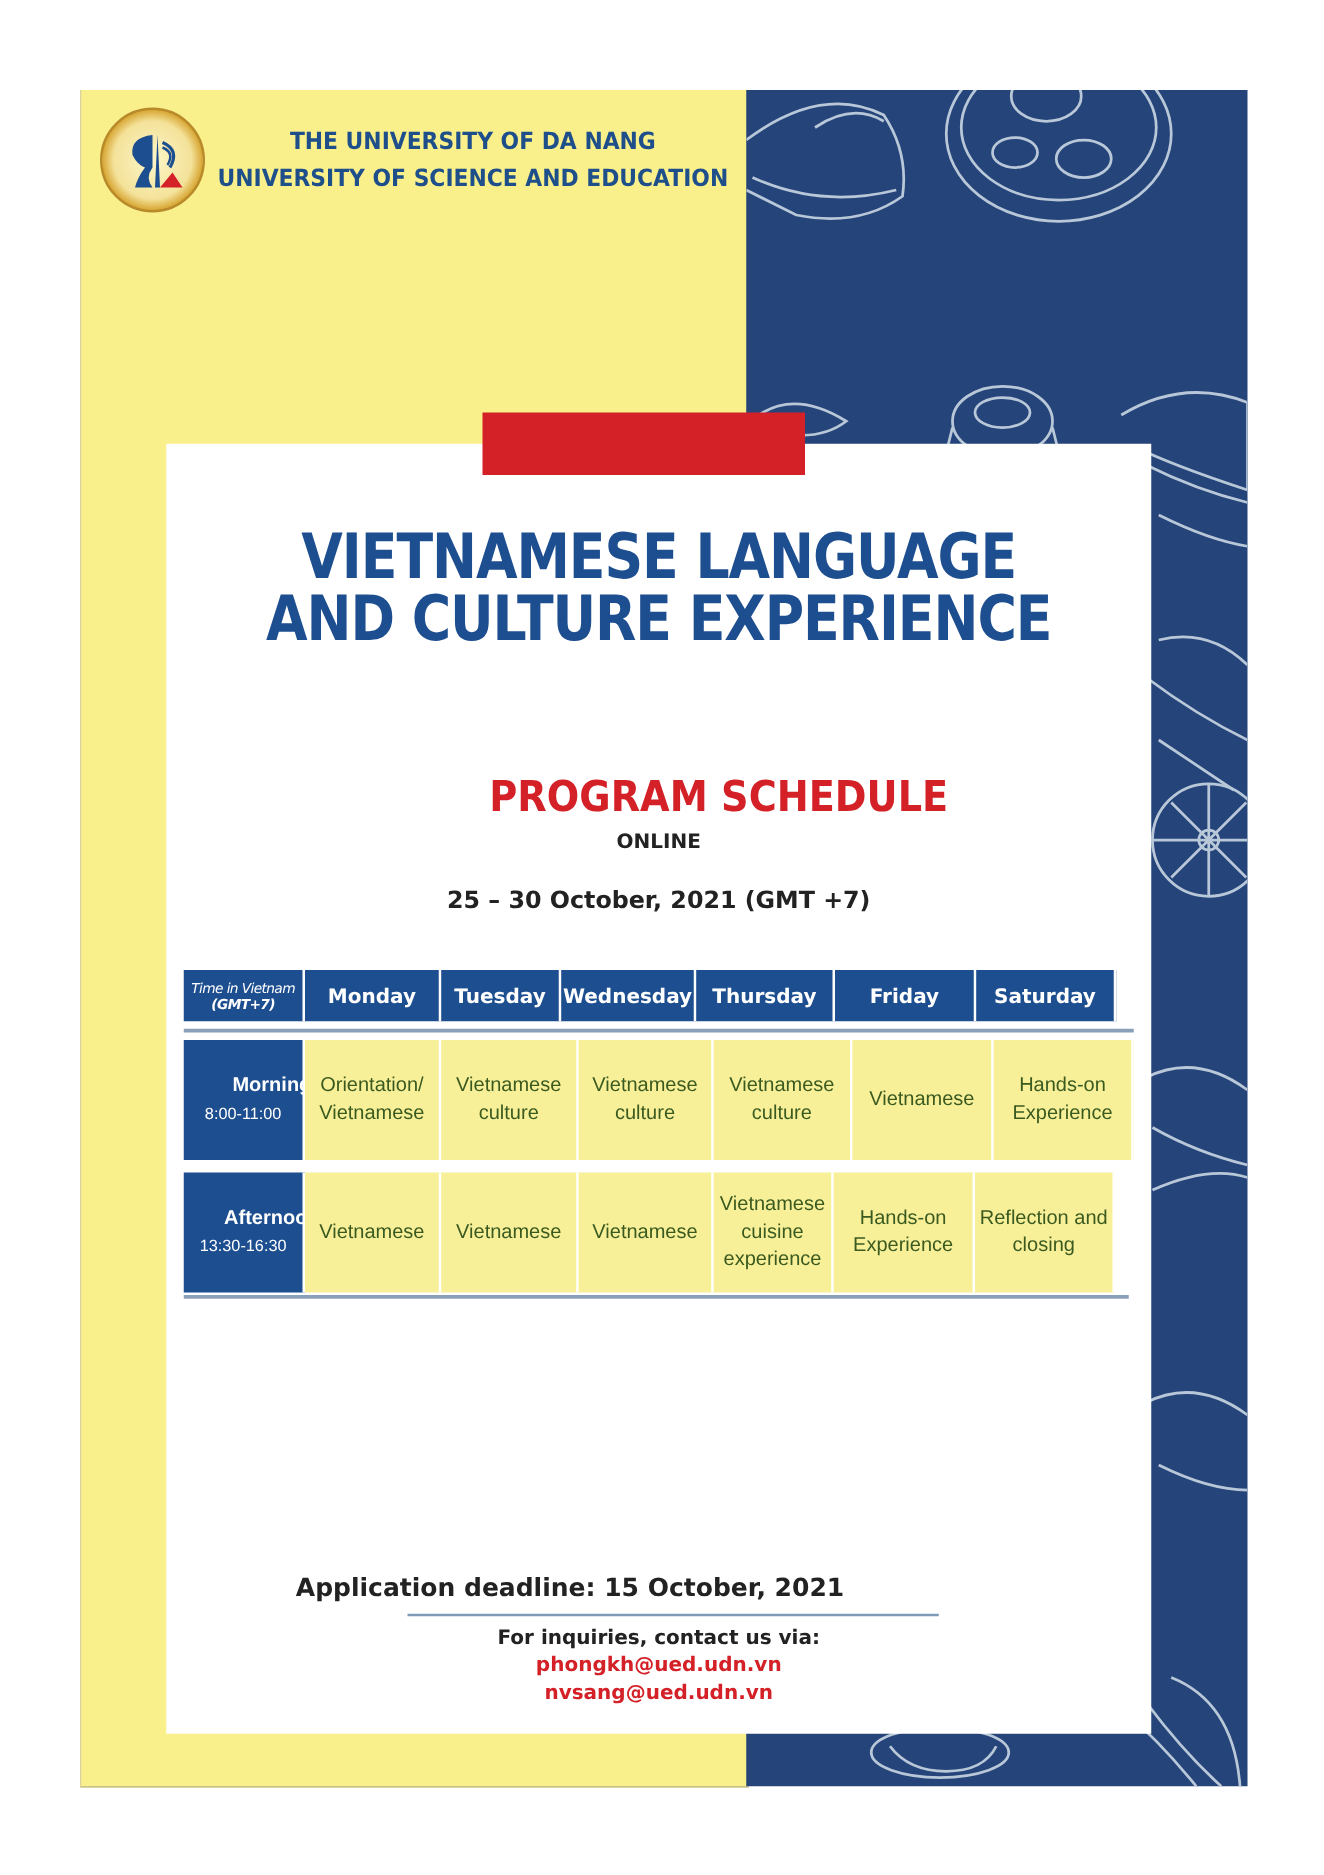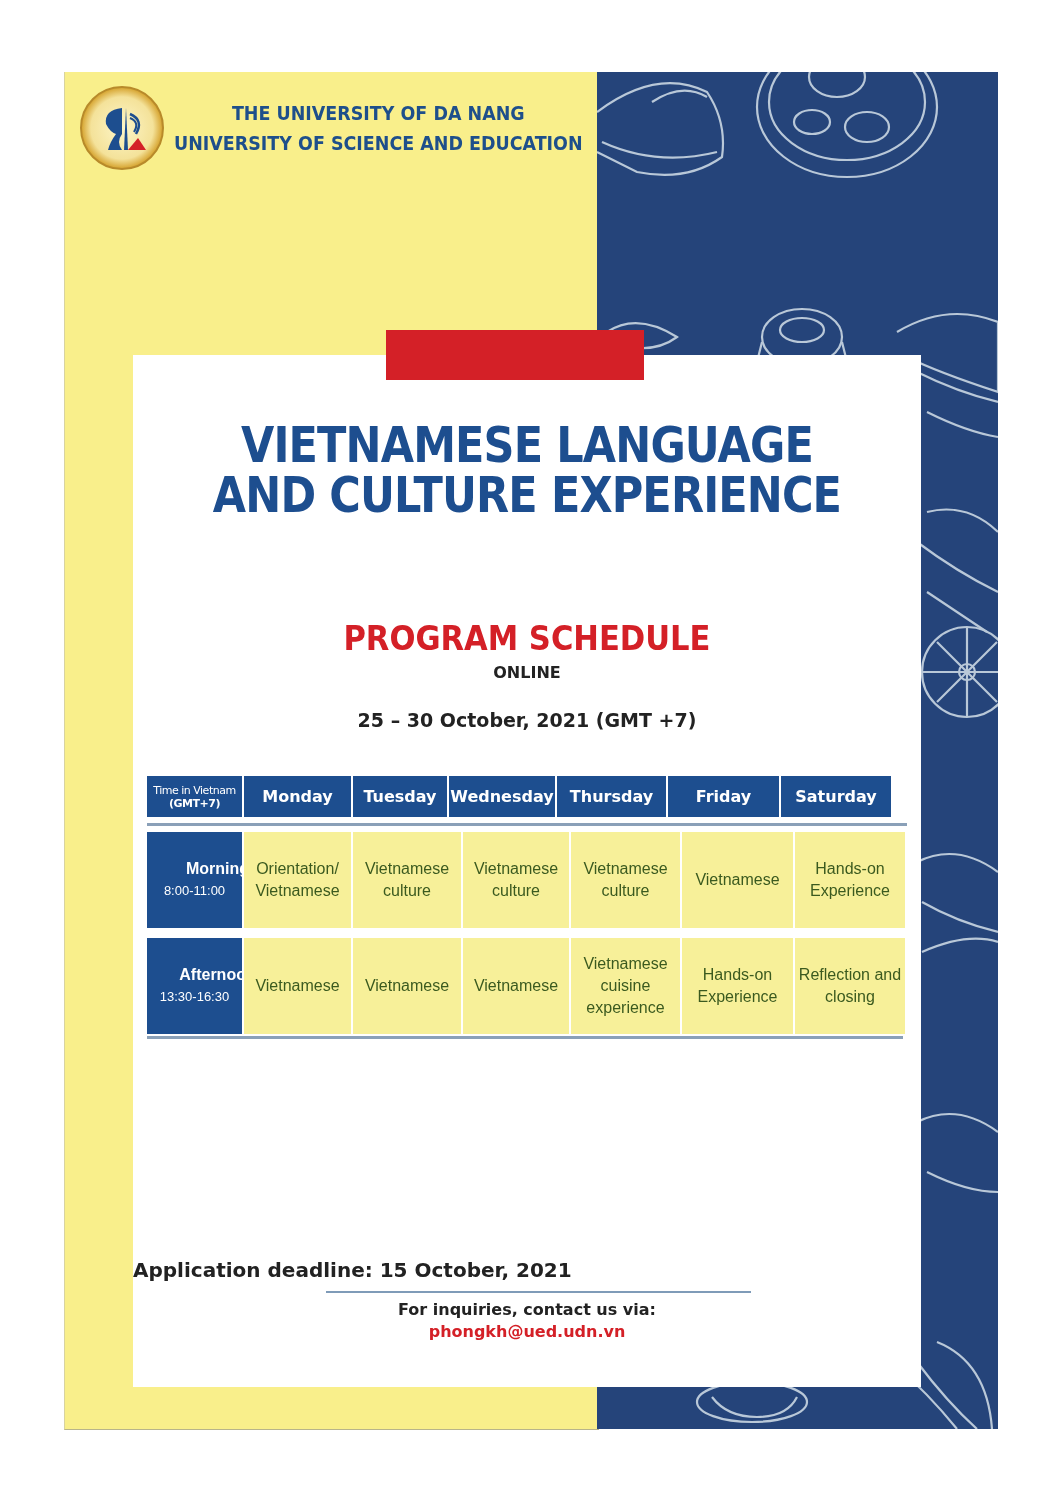--- a/index.html
+++ b/index.html
@@ -32,48 +32,48 @@
   }
   .red-bar { position: absolute; left: 386px; top: 330px; width: 258px; height: 50px; background: #d42027; }
   .title {
     position: absolute; left: 133px; top: 420px; width: 788px; text-align: center;
     color: #1d4e8f; font-weight: bold; font-family: "DejaVu Sans", sans-serif;
     font-size: 50px; line-height: 50px; letter-spacing: -1px;
   }
   .title div { transform: scaleX(0.86); }
   .sched-title {
     position: absolute; left: 133px; top: 618px; width: 788px; text-align: center;
-    color: #d42027; font-weight: bold; font-size: 34px; font-family: "DejaVu Sans", sans-serif;
+    color: #d42027; font-weight: bold; font-size: 34px; font-family: "DejaVu Sans", sans-serif; padding-left: 48px;
   }
   .sched-title span { display: inline-block; transform: scaleX(0.9); }
   .online {
     position: absolute; left: 133px; top: 663px; width: 788px; text-align: center;
     color: #222; font-weight: bold; font-size: 16px; font-family: "DejaVu Sans", sans-serif;
   }
   .dates {
     position: absolute; left: 133px; top: 709px; width: 788px; text-align: center;
     color: #222; font-weight: bold; font-size: 19px; font-family: "DejaVu Sans", sans-serif;
   }
   .table { position: absolute; left: 147px; top: 776px; width: 760px; }
   .row { display: flex; }
   .cell {
     box-sizing: border-box; display: flex; align-items: center; justify-content: center;
     text-align: center; border-right: 2px solid #ffffff;
   }
   .hdr .cell { height: 41px; background: #1d4e8f; color: #fff; font-weight: bold; font-size: 16px; font-family: "DejaVu Sans", sans-serif; }
-  .hdr .cell.time { flex-direction: column; font-size: 11px; font-weight: normal; line-height: 13px; letter-spacing: -0.5px; }
+  .hdr .cell.time { flex-direction: column; font-size: 11px; font-weight: normal; line-height: 13px; letter-spacing: -0.5px; font-style: italic; }
   .hdr .cell.time b { font-weight: bold; }
   .sep { height: 3px; background: #8aa0b8; margin: 6px 0 6px 0; width: 760px; }
   .body-row .cell { height: 96px; background: #f7f099; color: #3b5a1f; font-size: 16px; line-height: 22px; padding: 0 2px; }
   .body-row .cell.period { background: #1d4e8f; color: #fff; flex-direction: column; font-size: 13px; line-height: 22px; }
   .body-row .cell.period b { font-size: 16px; font-weight: bold; margin-left: 46px; }
   .gap { height: 10px; }
   .bottom-line { height: 3px; background: #8aa0b8; margin-top: 2px; width: 756px; }
   .deadline {
-    position: absolute; left: 133px; top: 1258px; width: 646px; text-align: left;
+    position: absolute; left: 133px; top: 1258px; width: 646px; text-align: center;
     font-weight: bold; font-size: 20px; color: #222; font-family: "DejaVu Sans", sans-serif;
   }
   .deadline-rule { position: absolute; left: 326px; top: 1291px; width: 425px; height: 2px; background: #7f9bb8; }
   .inquiry {
     position: absolute; left: 133px; top: 1299px; width: 788px; text-align: center;
     font-weight: bold; font-size: 16px; line-height: 22px; color: #222; font-family: "DejaVu Sans", sans-serif;
   }
   .email { color: #d42027; display: block; }
 </style>
 </head>
@@ -177,25 +177,26 @@
   </div>
   <div class="gap"></div>
   <div class="row body-row">
     <div class="cell period" style="width:97px">
       <b>Afternoon</b>
       <span>13:30-16:30</span>
     </div>
     <div class="cell" style="width:109px">Vietnamese</div>
     <div class="cell" style="width:110px">Vietnamese</div>
     <div class="cell" style="width:108px">Vietnamese</div>
-    <div class="cell" style="width:111px">Vietnamese cuisine experience</div>
+    <div class="cell" style="width:96px">Vietnamese cuisine experience</div>
     <div class="cell" style="width:113px">Hands-on Experience</div>
     <div class="cell" style="width:112px">Reflection and closing</div>
   </div>
   <div class="bottom-line"></div>
 </div>
 
 <div class="deadline">Application deadline: 15 October, 2021</div>
 <div class="deadline-rule"></div>
 <div class="inquiry">
   <span>For inquiries, contact us via:</span>
   <a class="email">phongkh@ued.udn.vn</a>
+  <a class="email">nvsang@ued.udn.vn</a>
 </div>
 
 </body></html>

